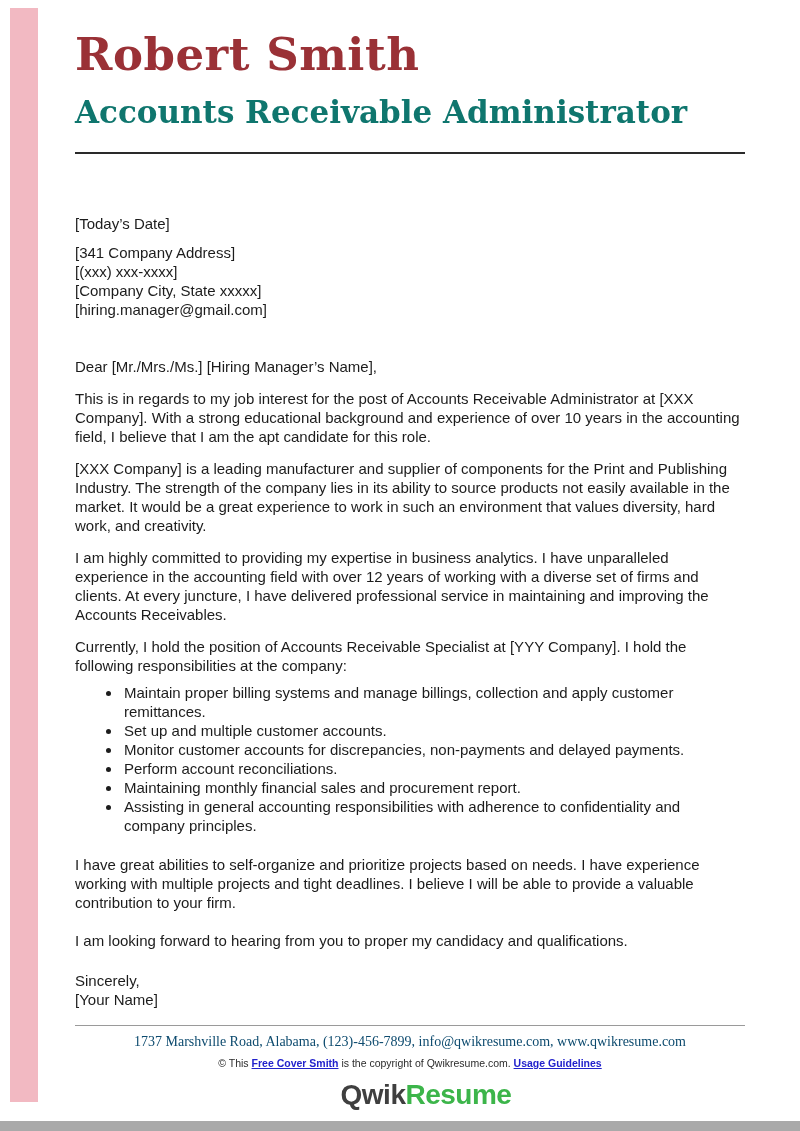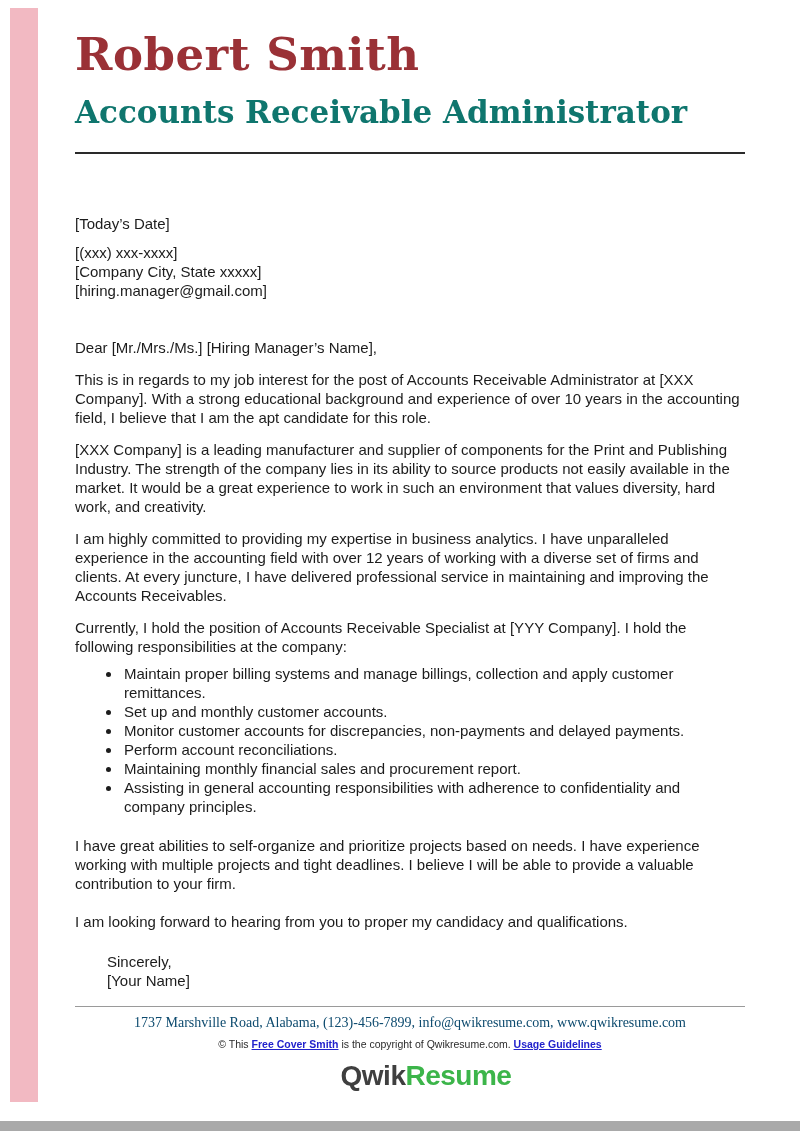--- a/index.html
+++ b/index.html
@@ -63,21 +63,21 @@
   ul.responsibilities {
     margin: 8px 0 0 0;
     padding: 0 0 0 47px;
   }
   ul.responsibilities li {
     margin: 0;
     padding-left: 2px;
   }
   .letter p.closing-1 { margin-top: 20px; }
   .letter p.closing-2 { margin-top: 19px; }
-  .signoff-block { margin-top: 21px; margin-left: 32px; }
+  .signoff-block { margin-top: 21px; }
   .page-footer { text-align: center; }
   .footer-divider {
     margin: 16px 0 0 0;
     border: none;
     border-top: 1px solid #9a9a9a;
     height: 0;
   }
   .footer-contact {
     margin: 7px 0 0 0;
     font-family: "Liberation Serif", serif;
@@ -115,35 +115,36 @@
 <div class="content">
 
   <h1 class="candidate-name">Robert Smith</h1>
   <h2 class="job-title">Accounts Receivable Administrator</h2>
   <hr class="header-divider">
 
   <div class="letter">
     <div class="date-line">[Today’s Date]</div>
 
     <div class="address-block">
+      <div>[341 Company Address]</div>
       <div>[(xxx) xxx-xxxx]</div>
       <div>[Company City, State xxxxx]</div>
       <div>[hiring.manager@gmail.com]</div>
     </div>
 
     <div class="salutation">Dear [Mr./Mrs./Ms.] [Hiring Manager’s Name],</div>
 
     <p>This is in regards to my job interest for the post of Accounts Receivable Administrator at [XXX Company]. With a strong educational background and experience of over 10 years in the accounting field, I believe that I am the apt candidate for this role.</p>
     <p>[XXX Company] is a leading manufacturer and supplier of components for the Print and Publishing Industry. The strength of the company lies in its ability to source products not easily available in the market. It would be a great experience to work in such an environment that values diversity, hard work, and creativity.</p>
     <p>I am highly committed to providing my expertise in business analytics. I have unparalleled experience in the accounting field with over 12 years of working with a diverse set of firms and clients. At every juncture, I have delivered professional service in maintaining and improving the Accounts Receivables.</p>
     <p>Currently, I hold the position of Accounts Receivable Specialist at [YYY Company]. I hold the following responsibilities at the company:</p>
 
     <ul class="responsibilities">
       <li>Maintain proper billing systems and manage billings, collection and apply customer remittances.</li>
-      <li>Set up and monthly customer accounts.</li>
+      <li>Set up and multiple customer accounts.</li>
       <li>Monitor customer accounts for discrepancies, non-payments and delayed payments.</li>
       <li>Perform account reconciliations.</li>
       <li>Maintaining monthly financial sales and procurement report.</li>
       <li>Assisting in general accounting responsibilities with adherence to confidentiality and company principles.</li>
     </ul>
 
     <p class="closing-1">I have great abilities to self-organize and prioritize projects based on needs. I have experience working with multiple projects and tight deadlines. I believe I will be able to provide a valuable contribution to your firm.</p>
     <p class="closing-2">I am looking forward to hearing from you to proper my candidacy and qualifications.</p>
 
     <div class="signoff-block">

